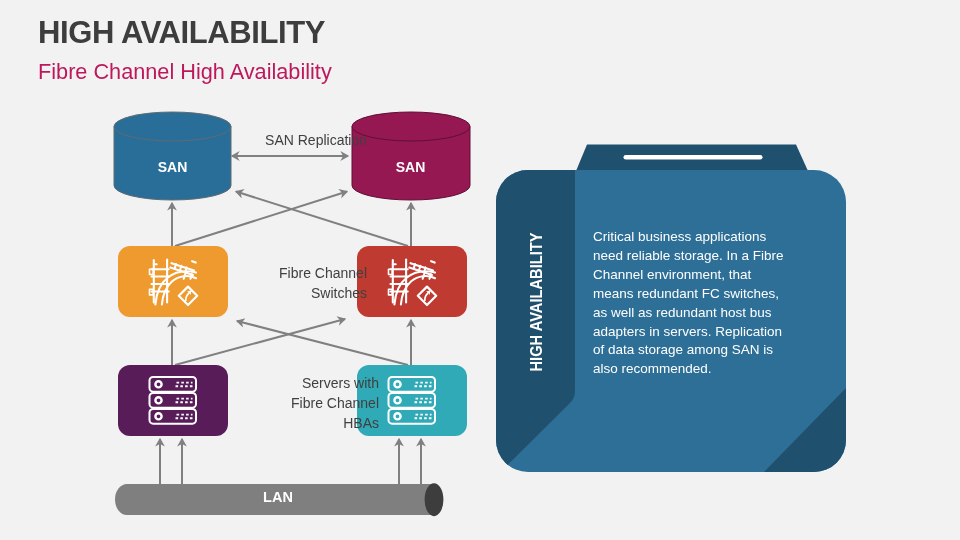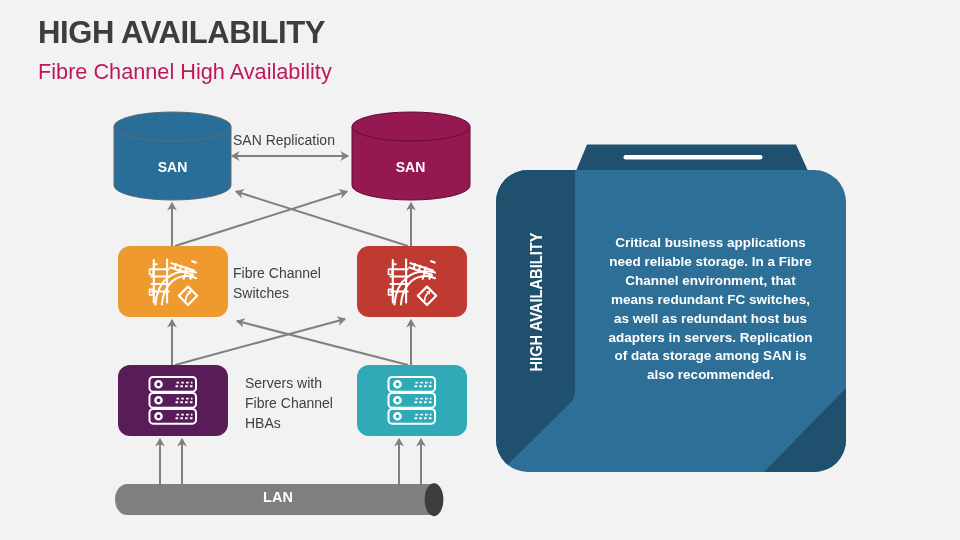--- a/index.html
+++ b/index.html
@@ -1,20 +1,20 @@
 <!DOCTYPE html>
 <html><head>
 <meta charset="utf-8">
 <style>
   html,body{margin:0;padding:0;}
   body{width:960px;height:540px;background:#f2f2f2;font-family:"Liberation Sans",sans-serif;position:relative;overflow:hidden;}
   .abs{position:absolute;}
   #title{left:38px;top:15px;font-size:31px;font-weight:700;color:#3d3d3d;letter-spacing:-0.4px;}
   #subtitle{left:38px;top:59px;font-size:21.7px;font-weight:400;color:#be185d;}
-  .lbl{color:#404040;font-size:14px;text-align:left;line-height:20px;}
+  .lbl{color:#404040;font-size:14px;text-align:right;line-height:20px;padding-left:20px;}
 </style>
 </head>
 <body>
 <div class="abs" id="title">HIGH AVAILABILITY</div>
 <div class="abs" id="subtitle">Fibre Channel High Availability</div>
 
 <svg class="abs" style="left:0;top:0;" width="960" height="540" viewBox="0 0 960 540">
   <defs>
     <marker id="ah" markerWidth="12" markerHeight="11" refX="7.6" refY="4.9" orient="auto" markerUnits="userSpaceOnUse">
       <path d="M0,0 L8.8,4.9 L0,9.8 L2.6,4.9 Z" fill="#808080"></path>
@@ -135,13 +135,13 @@
       <path d="M846,388 L846,472 L764,472 Z" fill="#1f506e"></path>
     </g>
     <text x="536" y="308" transform="rotate(-90 536 302)" font-size="17" font-weight="700" fill="#ffffff" text-anchor="middle" font-family="Liberation Sans, sans-serif" textLength="139" lengthAdjust="spacingAndGlyphs">HIGH AVAILABILITY</text>
   </g>
 </svg>
 
 <div class="abs lbl" style="left:233px;top:130px;width:114px;">SAN Replication</div>
 <div class="abs lbl" style="left:233px;top:263px;width:114px;">Fibre Channel<br>Switches</div>
 <div class="abs lbl" style="left:245px;top:373px;width:114px;">Servers with<br>Fibre Channel<br>HBAs</div>
 
-<div class="abs" style="left:593px;top:234px;width:235px;font-size:13.5px;font-weight:700;color:#ffffff;line-height:18.9px;text-align:center;">Critical business applications<br>need reliable storage. In a Fibre<br>Channel environment, that<br>means redundant FC switches,<br>as well as redundant host bus<br>adapters in servers. Replication<br>of data storage among SAN is<br>also recommended.</div>
+<div class="abs" style="left:593px;top:228px;width:235px;font-size:13.5px;font-weight:400;color:#ffffff;line-height:18.9px;">Critical business applications<br>need reliable storage. In a Fibre<br>Channel environment, that<br>means redundant FC switches,<br>as well as redundant host bus<br>adapters in servers. Replication<br>of data storage among SAN is<br>also recommended.</div>
 
 </body></html>

